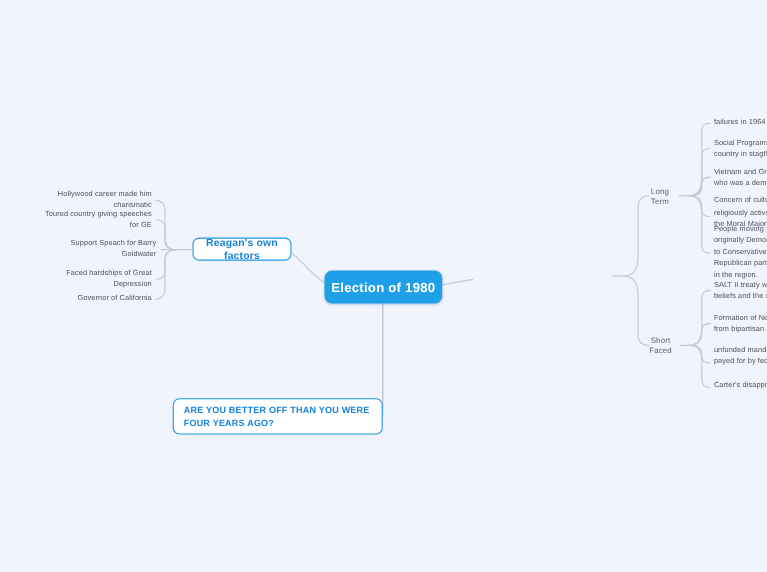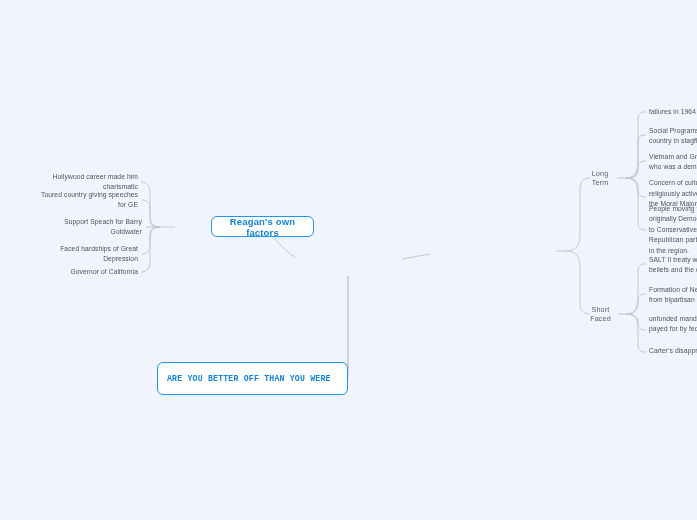--- a/index.html
+++ b/index.html
@@ -69,21 +69,20 @@
     border-radius: 6px;
     color: #1583d8;
     font-size: 8.2px;
     font-weight: bold;
     letter-spacing: 0.2px;
     line-height: 1.45;
     display: flex;
     align-items: center;
     padding: 0 9px;
     text-align: left;
-    font-family: Liberation Mono, monospace;
   }
 
   .group-node {
     color: #5d6475;
     font-size: 7.2px;
     letter-spacing: 0.15px;
     display: flex;
     align-items: center;
     justify-content: flex-start;
     text-align: center;
@@ -138,22 +137,25 @@
       <path d="M 626 178 C 636 178 638 186 638 196 L 638 222 C 638 228 640 230 646 230"></path>
 
       <path d="M 618 314 L 626 314"></path>
       <path d="M 626 314 C 636 314 638 306 638 296 L 638 272 C 638 266 640 264 646 264"></path>
       <path d="M 626 314 C 636 314 638 309 638 303 L 638 300 C 638 296 640 294 646 294"></path>
       <path d="M 626 314 C 636 314 638 318 638 322 L 638 324 C 638 328 640 330 646 330"></path>
       <path d="M 626 314 C 636 314 638 320 638 328 L 638 344 C 638 350 640 352 646 352"></path>
     </g>
   </svg>
 
-
-  <div class="node branch-node" style="left:175px; top:216px; width:103px; height:21px;margin-left:36px;">
+  <div class="node root-node" style="left:295px; top:246px; width:107px; height:30px;">
+    <span>Election of 1980</span>
+  </div>
+
+  <div class="node branch-node" style="left:175px; top:216px; width:90px; height:21px;">
     <span>Reagan's own factors</span>
   </div>
 
   <div class="node leaf-node right-align" style="left:26px; top:174px; width:117px; height:16px;">
     <span>Hollywood career made him charismatic</span>
   </div>
 
   <div class="node leaf-node right-align" style="left:26px; top:192px; width:117px; height:16px;">
     <span>Toured country giving speeches for GE</span>
   </div>
@@ -166,20 +168,21 @@
     <span>Faced hardships of Great Depression</span>
   </div>
 
   <div class="node leaf-node right-align" style="left:26px; top:264px; width:117px; height:16px;">
     <span>Governor of California</span>
   </div>
 
   <div class="node quote-node" style="left:157px; top:362px; width:191px; height:33px;">
     <div>
       <span class="leaf-line">ARE YOU BETTER OFF THAN YOU WERE</span>
+      <span class="leaf-line">FOUR YEARS AGO?</span>
     </div>
   </div>
 
 
   <div class="node group-node" style="left:583px; top:170px; width:34px; height:16px;">
     <span>Long Term</span>
   </div>
 
   <div class="node leaf-node left-align" style="left:644px; top:105px; width:53px; height:14px;">
     <div>

